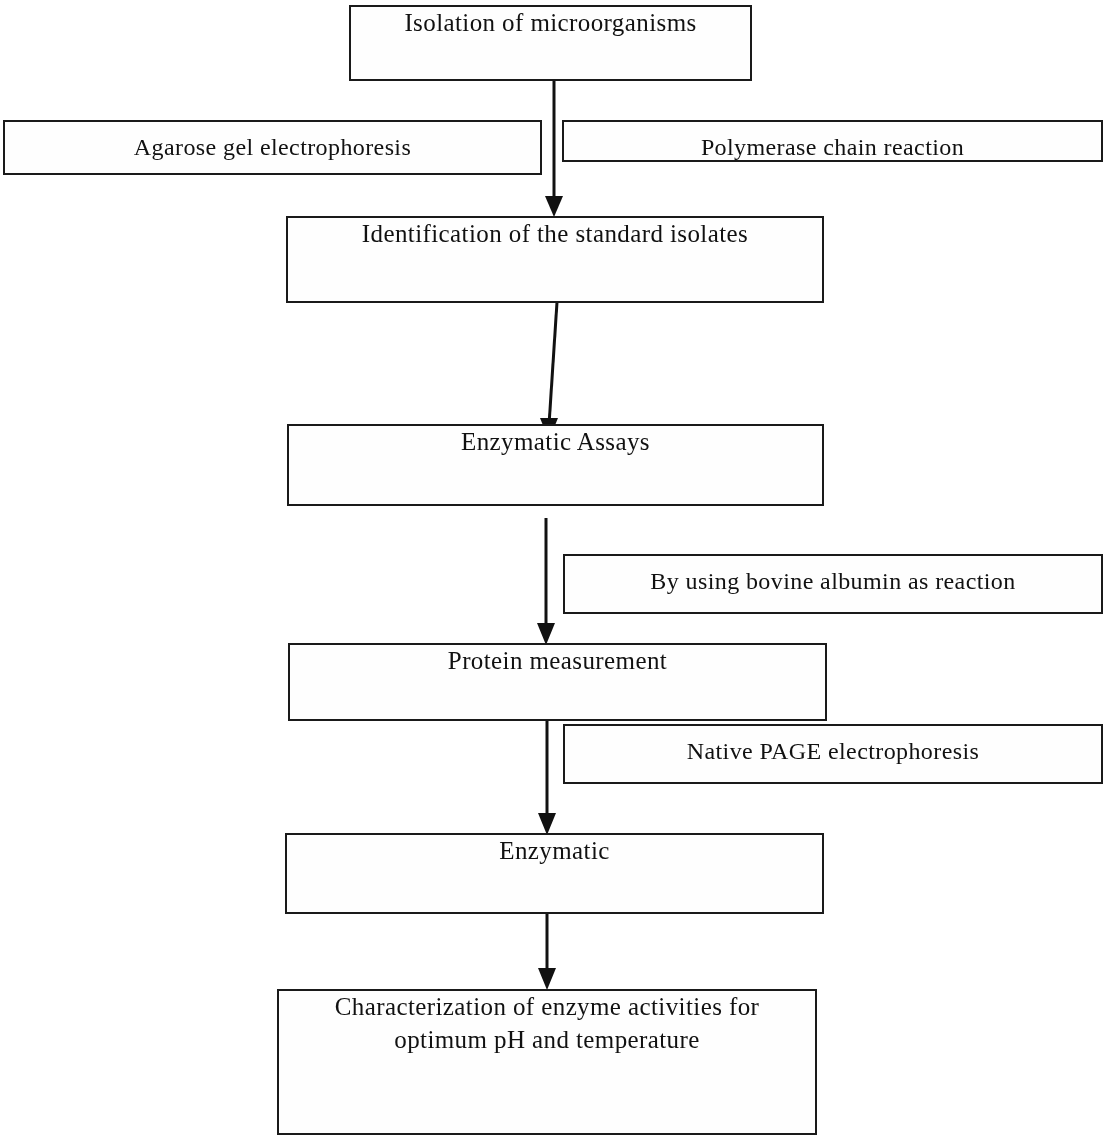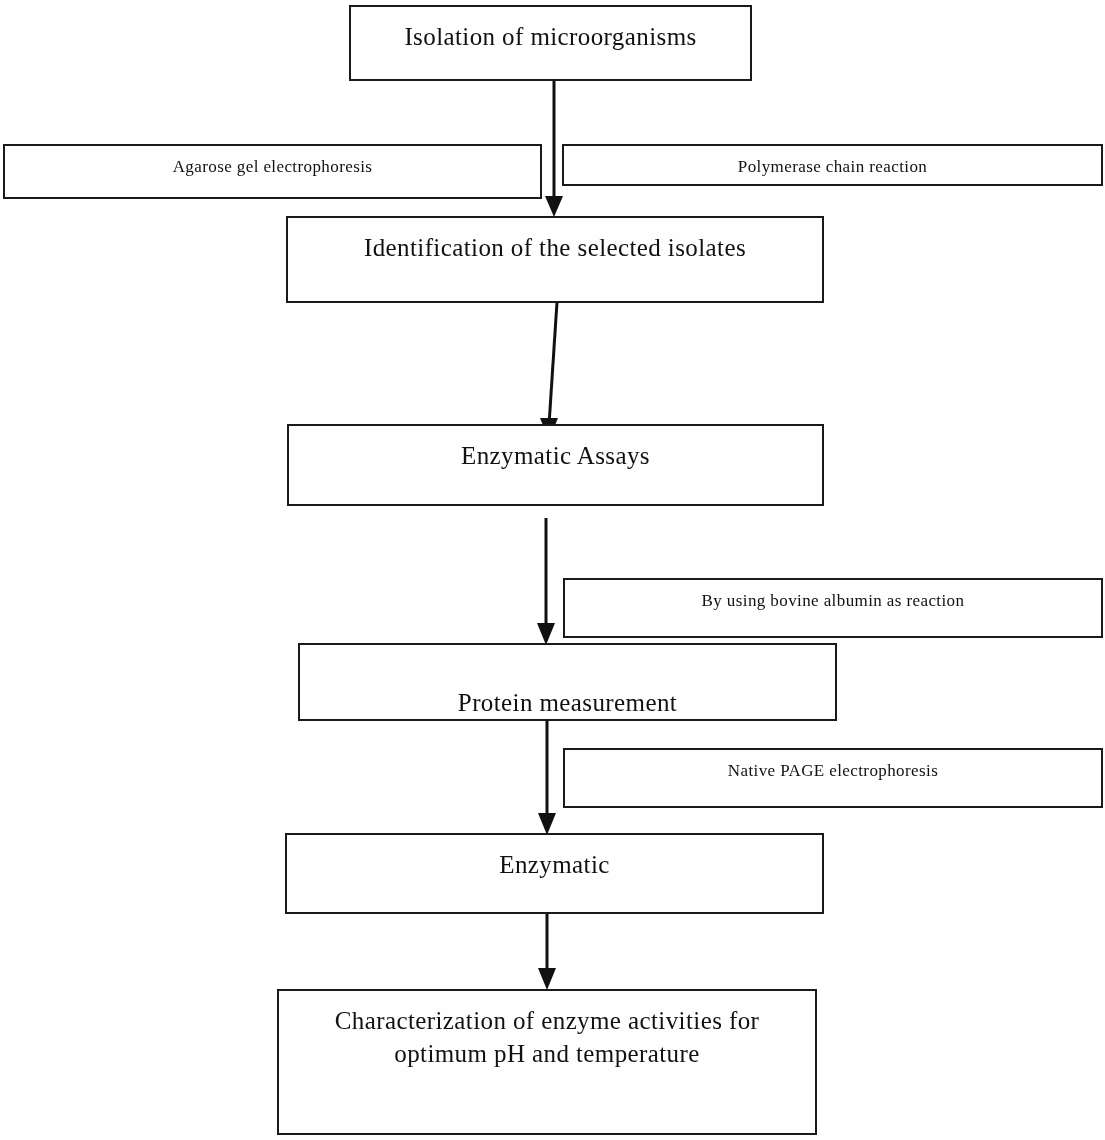--- a/index.html
+++ b/index.html
@@ -28,25 +28,25 @@
     text-align: center;
     letter-spacing: 0.4px;
   }
   .node .label {
     display: block;
     width: 100%;
     padding: 0 10px;
     white-space: pre-line;
   }
   
-  .node.main .label { padding-top: 14px; }
+  .node.main .label { }
   .node.side .label { padding-top: 10px; }
 
   .fs-lg { font-size: 25px; }
-  .fs-md { font-size: 17px; margin-top: 24px; }
+  .fs-md { font-size: 24px; }
 
   
   .conn {
     position: absolute;
     overflow: visible;
   }
   .conn line {
     stroke: #111111;
     stroke-width: 3;
     stroke-linecap: butt;
@@ -84,32 +84,32 @@
 
   <div class="node side fs-md" style="left:3px; top:120px; width:539px; height:55px;">
     <span class="label">Agarose gel electrophoresis</span>
   </div>
 
   <div class="node side fs-md" style="left:562px; top:120px; width:541px; height:42px;">
     <span class="label">Polymerase chain reaction</span>
   </div>
 
   <div class="node main fs-lg" style="left:286px; top:216px; width:538px; height:87px;">
-    <span class="label">Identification of the selected isolates</span>
+    <span class="label">Identification of the standard isolates</span>
   </div>
 
   <div class="node main fs-lg" style="left:287px; top:424px; width:537px; height:82px;">
     <span class="label">Enzymatic Assays</span>
   </div>
 
   <div class="node side fs-md" style="left:563px; top:554px; width:540px; height:60px;">
     <span class="label">By using bovine albumin as reaction</span>
   </div>
 
-  <div class="node main fs-lg" style="left:298px; top:643px; width:539px; height:78px;align-items:flex-end;">
+  <div class="node main fs-lg" style="left:288px; top:643px; width:539px; height:78px;">
     <span class="label">Protein measurement</span>
   </div>
 
   <div class="node side fs-md" style="left:563px; top:724px; width:540px; height:60px;">
     <span class="label">Native PAGE electrophoresis</span>
   </div>
 
   <div class="node main fs-lg" style="left:285px; top:833px; width:539px; height:81px;">
     <span class="label">Enzymatic</span>
   </div>

